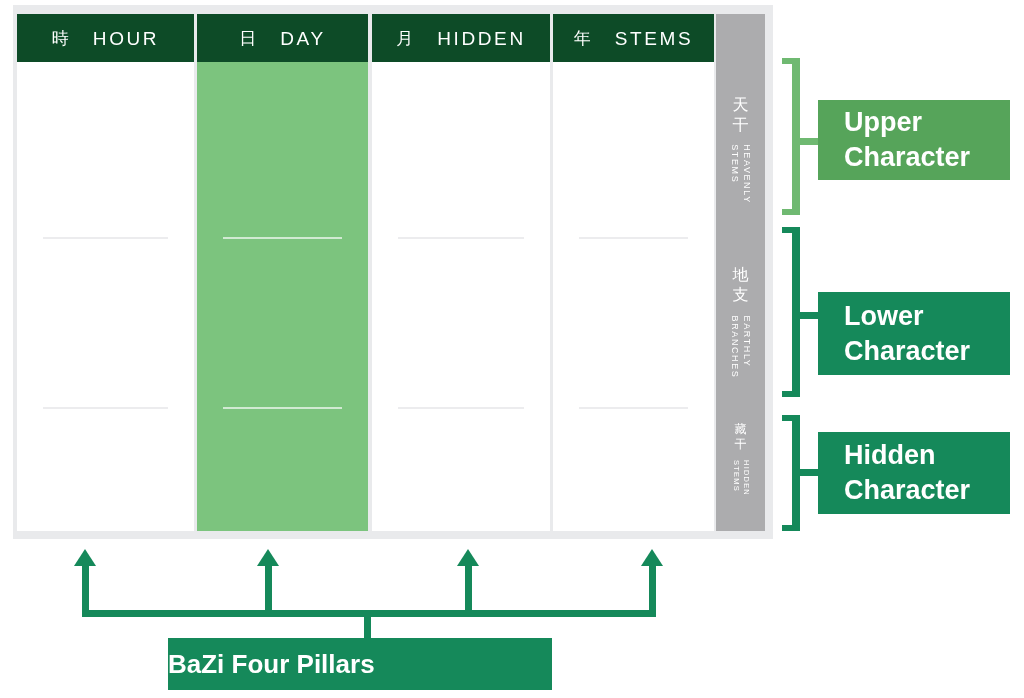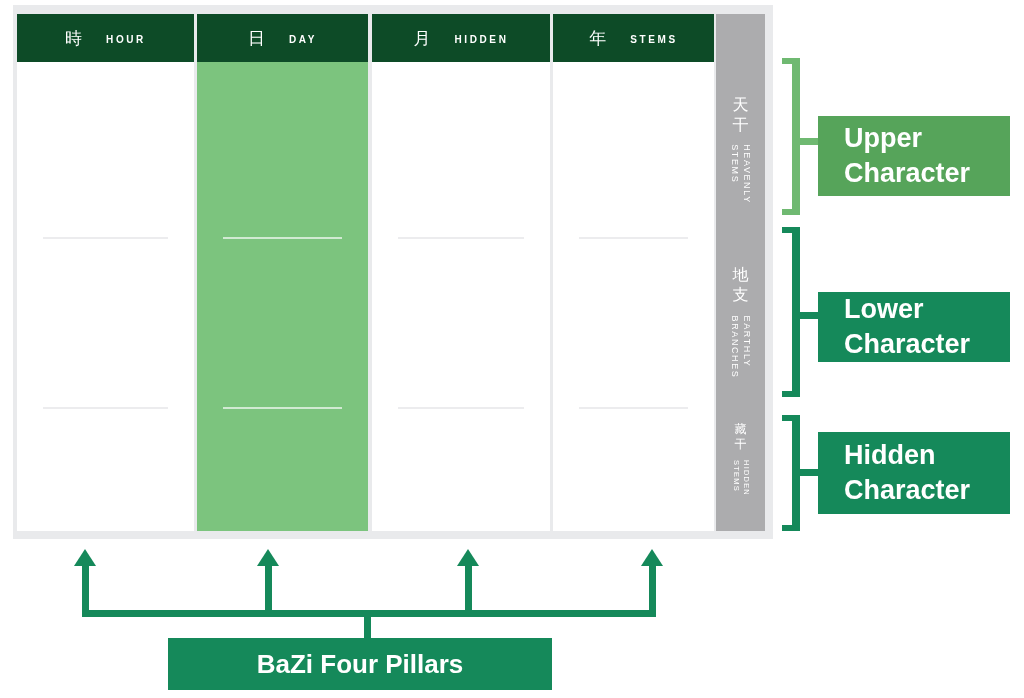--- a/index.html
+++ b/index.html
@@ -16,21 +16,21 @@
   .stage{position:relative;width:1024px;height:698px;background:#fff;overflow:hidden;}
 
   
   .frame{position:absolute;left:13px;top:5px;width:760px;height:534px;background:var(--frame-gray);}
 
   
   .col{position:absolute;top:14px;height:517px;display:flex;flex-direction:column;}
   .col-header{height:48px;flex:0 0 48px;background:var(--header-green);color:#fff;
     display:flex;align-items:center;justify-content:center;gap:8px;}
   .hdr-cn{font-size:17px;line-height:1;}
-  .hdr-en{font-size:10px;letter-spacing:2.6px;font-weight:bold;transform:translateY(1px);margin-left:16px;}
+  .hdr-en{font-size:19px;letter-spacing:2.6px;font-weight:normal;transform:translateY(1px);margin-left:16px;}
   .col-body{position:relative;flex:1;background:#fff;margin-top:0;}
   .col-body.highlight{background:var(--day-highlight-green);}
   .sep{position:absolute;left:26px;right:26px;height:2px;background:#ECECEE;}
   .sep.s1{top:175px}
   .sep.s2{top:345px}
   .col-body.highlight .sep{background:rgba(255,255,255,0.65);}
 
   
   .rail{position:absolute;left:716px;top:14px;width:49px;height:517px;background:var(--rail-gray);}
   .rail-section{position:absolute;left:0;width:100%;display:flex;flex-direction:column;
@@ -59,34 +59,34 @@
   .bracket.light .vbar,.bracket.light .tick,.bracket.light .stub{background:var(--upper-bracket-green);}
   .bracket.deep .vbar,.bracket.deep .tick,.bracket.deep .stub{background:var(--deep-green);}
   .b1{top:58px;height:157px;}
   .b2{top:227px;height:170px;}
   .b3{top:415px;height:116px;}
 
   
   .label-box{position:absolute;left:818px;width:192px;color:#fff;display:flex;
     flex-direction:column;justify-content:center;padding-left:26px;
     font-size:27px;font-weight:bold;line-height:35px;}
-  .lb-upper{top:116px;height:80px;background:var(--upper-label-green);}
-  .lb-lower{top:292px;height:70px;background:var(--deep-green);}
+  .lb-upper{top:100px;height:80px;background:var(--upper-label-green);}
+  .lb-lower{top:292px;height:83px;background:var(--deep-green);}
   .lb-hidden{top:432px;height:82px;background:var(--deep-green);}
 
   
   .arrow{position:absolute;top:549px;width:22px;height:63px;}
   .arrow .head{position:absolute;left:0;top:0;width:0;height:0;
     border-left:11px solid transparent;border-right:11px solid transparent;
     border-bottom:17px solid var(--deep-green);}
   .arrow .shaft{position:absolute;left:7.5px;top:14px;width:7px;height:49px;background:var(--deep-green);}
   .hconnector{position:absolute;left:82px;top:610px;width:574px;height:7px;background:var(--deep-green);}
   .vstem{position:absolute;left:364px;top:616px;width:7px;height:23px;background:var(--deep-green);}
   .footer-box{position:absolute;left:168px;top:638px;width:384px;height:52px;background:var(--deep-green);
-    color:#fff;display:flex;align-items:center;justify-content:center;
+    color:#fff;display:flex;align-items:center;
     font-size:26px;font-weight:bold;}
 </style>
 </head>
 <body>
 
 <div class="stage">
 
   <div class="frame"></div>
 
   <div class="col" style="left:17px;width:177px;">

